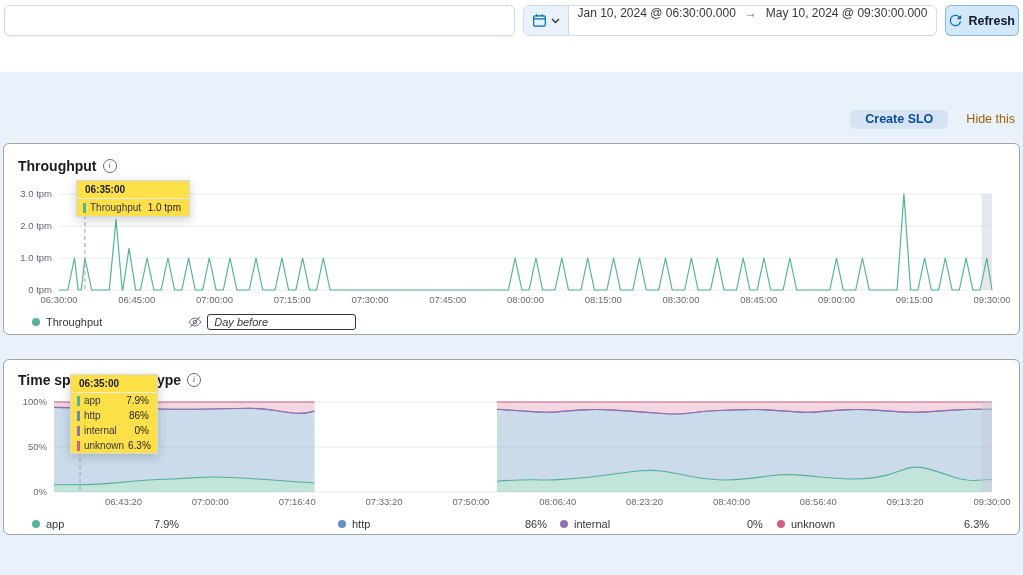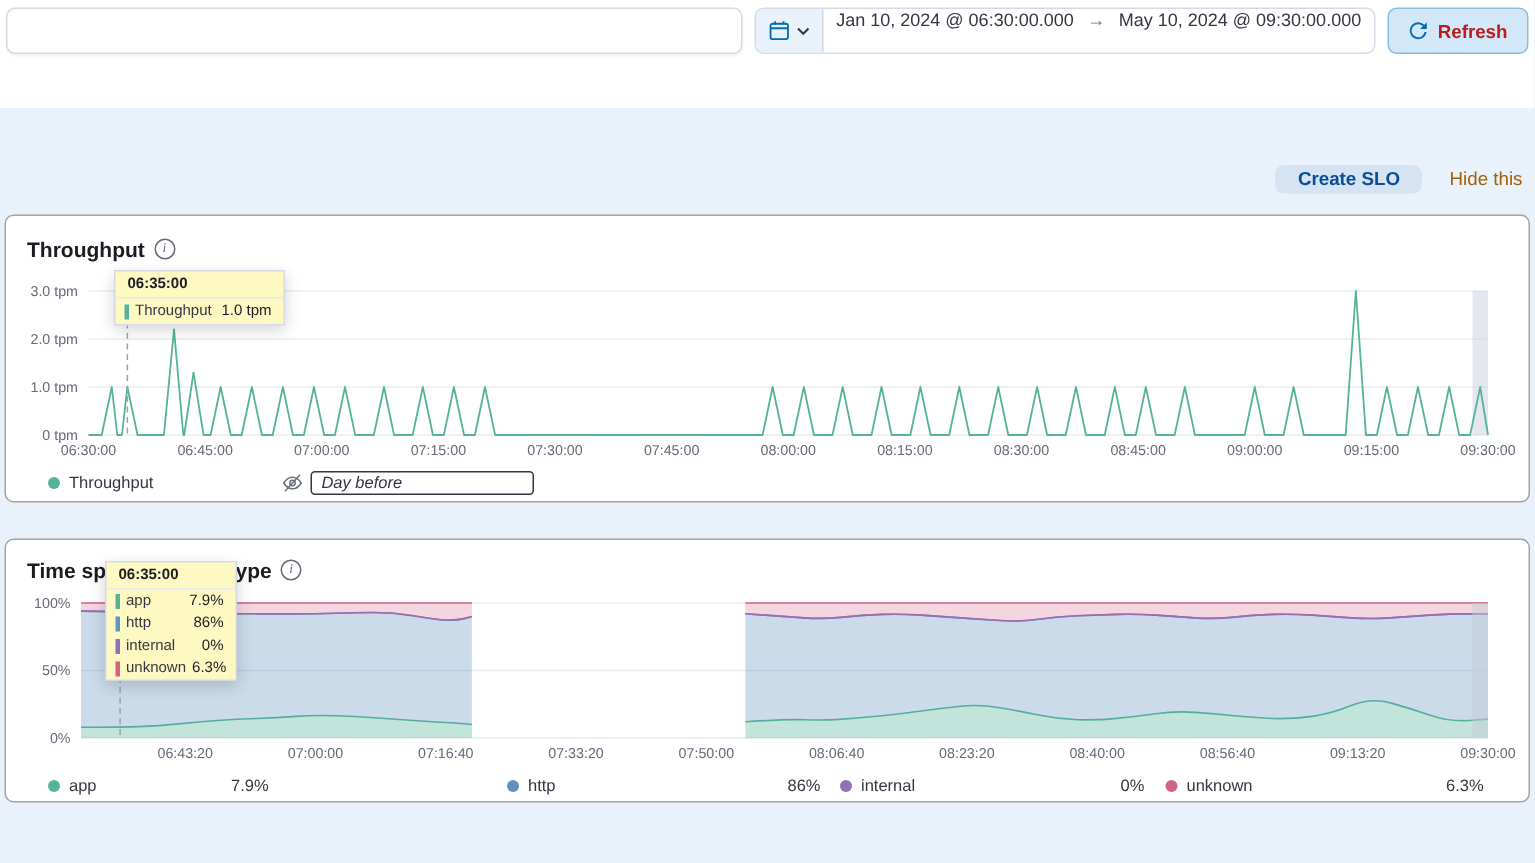--- a/index.html
+++ b/index.html
@@ -22,23 +22,23 @@
     border-radius:6px; background:#fff; overflow:hidden; flex:0 0 auto;
   }
   .dp-cal {
     display:flex; align-items:center; gap:4px; background:#e9f2fb; border:none;
     height:100%; padding:0 8px; cursor:pointer; border-right:1px solid #d3dae6;
   }
   .dp-date { background:none; border:none; font-family:inherit; font-size:12px;
     color:#343741; padding:0 9px; cursor:pointer; white-space:nowrap; }
   .dp-arrow { color:#69707d; font-size:12px; }
   .btn-refresh {
-    display:flex; align-items:center; gap:6px; height:31px; padding:0 13px;
+    display:flex; align-items:center; gap:6px; height:31px; padding:0 3px;
     border-radius:6px; border:1px solid rgba(0,107,180,.35); background:#d2e7f8;
-    color:#b91c1c; font-weight:700; font-size:12.5px; font-family:inherit; cursor:pointer;
+    color:#0f172a; font-weight:700; font-size:12.5px; font-family:inherit; cursor:pointer;
     flex:0 0 auto;
   }
   
   .page { padding:33px 2px 0; }
   .actions-row { display:flex; justify-content:flex-end; align-items:center;
     gap:16px; margin:0 4px 10px 0; height:28px; }
   .btn-slo { height:19px; padding:0 15px; border:none; border-radius:6px;
     background:#d5e3f2; color:#0a4d94; font-weight:700; font-size:12.5px;
     font-family:inherit; cursor:pointer; }
   .btn-hide { background:none; border:none; font-size:12.5px; color:#a16207;
@@ -61,21 +61,21 @@
   .legend2 { margin-top:10px; display:grid; grid-template-columns:306px 222px 217px 1fr; }
   .dot { width:8px; height:8px; border-radius:50%; display:inline-block; margin-right:6px; flex:0 0 auto; }
   .li { display:flex; align-items:center; cursor:pointer; }
   .cmp { display:flex; align-items:center; margin-left:86px; gap:5px; }
   .daybox { border:1.5px solid #343741; border-radius:3px; padding:1px 6px; width:149px;
     font-size:11px; cursor:pointer;font-style:italic; }
   .lg2-item { display:flex; align-items:center; cursor:pointer; }
   .lg2-item .name { width:173px; }
   .lg2-item:first-child .name { width:108px; }
   
-  .tooltip { position:absolute; background:#fef9c3; border:1px solid #d3dae6; border-radius:0;
+  .tooltip { position:absolute; background:#fde047; border:1px solid #d3dae6; border-radius:0;
     box-shadow:0 3px 10px rgba(0,0,0,.18); font-size:10px; z-index:5; }
   .t1 { left:72px; top:36px; width:114px; }
   .t2 { left:66px; top:14px; width:88px; }
   .tt-head { font-weight:700; padding:3px 8px; border-bottom:1px solid #e6e9ef;
     font-size:10px; color:#1a1c21; }
   .tt-row { display:flex; align-items:center; gap:4px; padding:3px 8px 3px 6px; }
   .t2 .tt-row { padding:2px 8px 2px 6px; }
   .tt-bar { width:3px; height:10px; flex:0 0 auto; }
   .tt-label { color:#343741; }
   .tt-val { margin-left:auto; font-weight:500; color:#1a1c21; }

